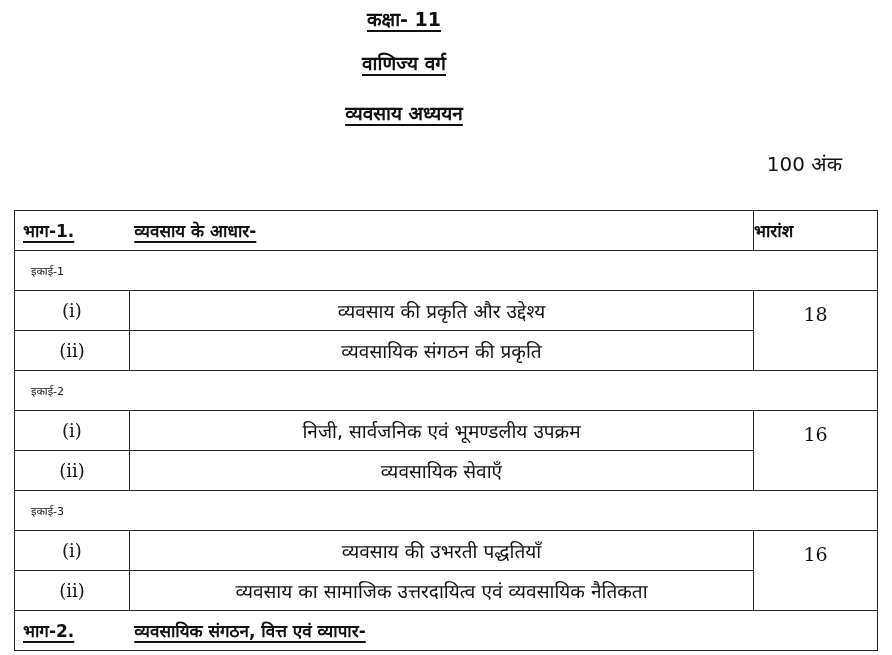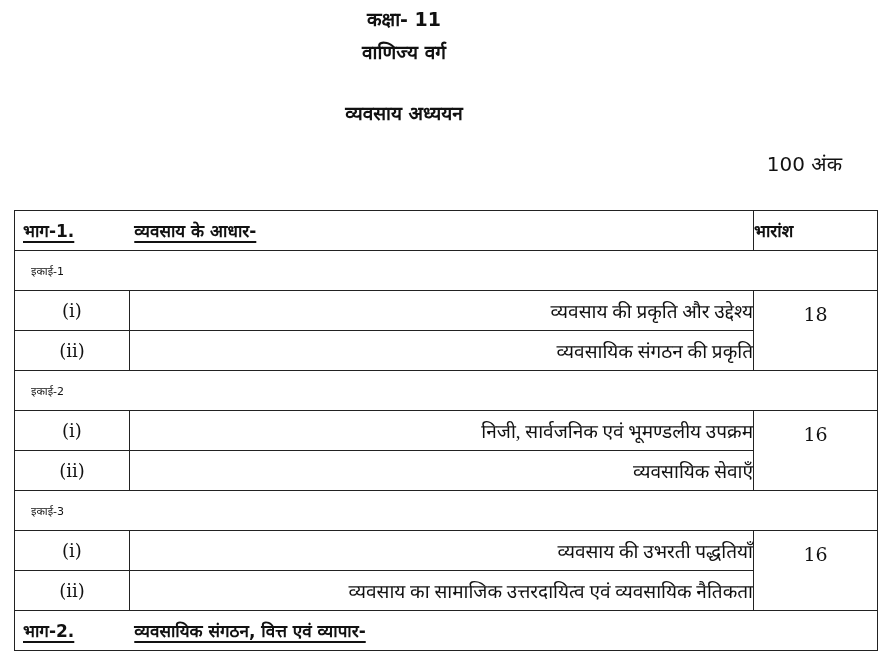--- a/index.html
+++ b/index.html
@@ -1,34 +1,34 @@
 <!DOCTYPE html>
 <html><head>
   <meta charset="utf-8">
   <style>
     html, body { margin: 0; padding: 0; background: #ffffff; }
     body { width: 892px; height: 655px; position: relative; overflow: hidden; color: #111; font-family: "DejaVu Sans", sans-serif; }
-    .title { position: absolute; left: 0; width: 808px; text-align: center; font-weight: bold; font-size: 19px; text-underline-offset: 4px; text-decoration-thickness: 2px; }
+    .title { position: absolute; left: 0; width: 808px; text-align: center; font-weight: bold; font-size: 19px; text-decoration: underline; text-underline-offset: 4px; text-decoration-thickness: 2px; }
     .marks { position: absolute; top: 150px; right: 50px; font-size: 20px; }
     table { position: absolute; left: 14px; top: 210px; width: 864px; border-collapse: collapse; }
     td { border: 1.5px solid #222; padding: 0; height: 39px; margin-left: 44px; }
     .sec-head { font-weight: bold; font-size: 17px; padding-left: 8px; }
     .sec-head span { text-decoration: underline; text-underline-offset: 4px; text-decoration-thickness: 2px; }
     .sec-head .gap { display: inline-block; width: 60px; }
     .unit { font-weight: normal; font-size: 11px; padding-left: 16px; }
     .num { text-align: center; font-family: "DejaVu Serif", serif; font-size: 18px; width: 114px; }
-    .topic { text-align: right; font-size: 19px; font-family: Liberation Serif, serif; }
+    .topic { text-align: center; font-size: 19px; }
     .weight { text-align: center; vertical-align: top; font-family: "DejaVu Serif", serif; font-size: 19px; padding-top: 12px; width: 123px; }
     .weight-head { text-align: left; font-weight: bold; font-size: 17px; width: 123px; }
   </style>
 </head>
 <body>
 
 <div class="title" style="top:6px;">कक्षा- 11</div>
-<div class="title" style="top:39px;">वाणिज्य वर्ग</div>
+<div class="title" style="top:50px;">वाणिज्य वर्ग</div>
 <div class="title" style="top:100px;">व्यवसाय अध्ययन</div>
 <div class="marks">100 अंक</div>
 
 <table>
   <tbody>
       <tr>
     <td colspan="2" class="sec-head">
       <span>भाग-1.</span><span class="gap"></span><span>व्यवसाय के आधार-</span>
     </td>
     <td class="weight-head">भारांश</td>

